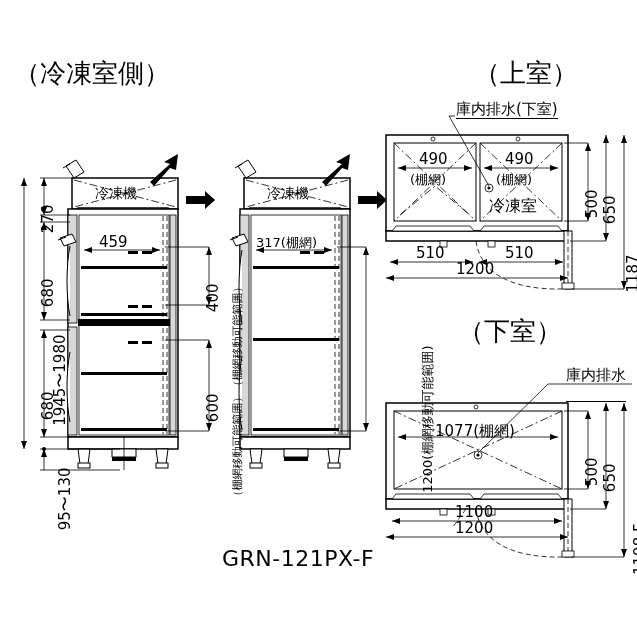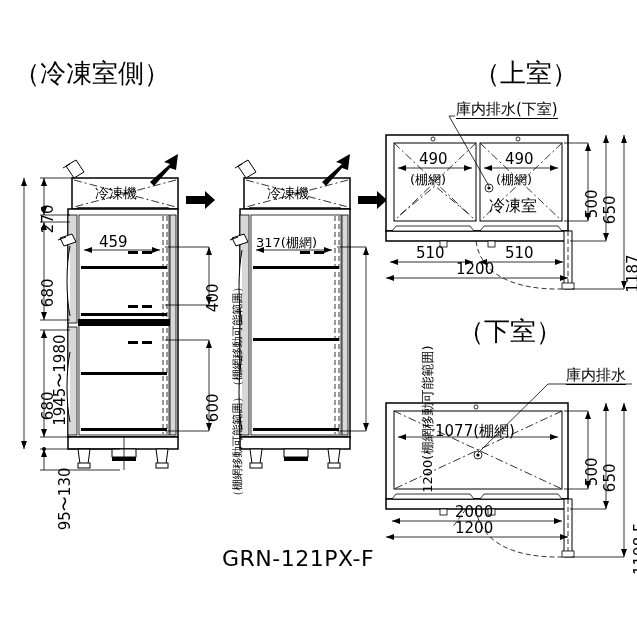--- a/index.html
+++ b/index.html
@@ -347,21 +347,21 @@
   <div class="t dim" style="left:505px;top:152px;">490</div>
   <div class="t dimS" style="left:496px;top:173px;">(棚網)</div>
   <div class="t lbl" style="left:489px;top:198px;font-size:16px;">冷凍室</div>
   <div class="t dim" style="left:416px;top:246px;">510</div>
   <div class="t dim" style="left:505px;top:246px;">510</div>
   <div class="t dim" style="left:456px;top:262px;">1200</div>
   <div class="t dim rot90" style="left:586px;top:182px;transform:rotate(-90deg) translate(-50%,-50%);">500</div>
   <div class="t dim rot90" style="left:604px;top:188px;transform:rotate(-90deg) translate(-50%,-50%);">650</div>
   <div class="t dim rot90" style="left:622px;top:247px;transform:rotate(-90deg) translate(-50%,-50%);">1187</div>
 
-  <div class="t lbl" style="left:566px;top:368px;font-size:15px;border-bottom:1px solid #000;padding-bottom:1px;">庫内排水</div>
+  <div class="t lbl" style="left:566px;top:368px;font-size:15px;border-bottom:1px solid #000;padding-bottom:18px;">庫内排水</div>
   <div class="t dim" style="left:435px;top:424px;">1077(棚網)</div>
-  <div class="t dim" style="left:455px;top:505px;">2000</div>
+  <div class="t dim" style="left:455px;top:505px;">1100</div>
   <div class="t dim" style="left:455px;top:521px;">1200</div>
   <div class="t dim rot90" style="left:586px;top:450px;transform:rotate(-90deg) translate(-50%,-50%);">500</div>
   <div class="t dim rot90" style="left:604px;top:456px;transform:rotate(-90deg) translate(-50%,-50%);">650</div>
   <div class="t dim rot90" style="left:622px;top:515px;transform:rotate(-90deg) translate(-50%,-50%);">1198.5</div>
 
 </div>
 
 </body></html>

